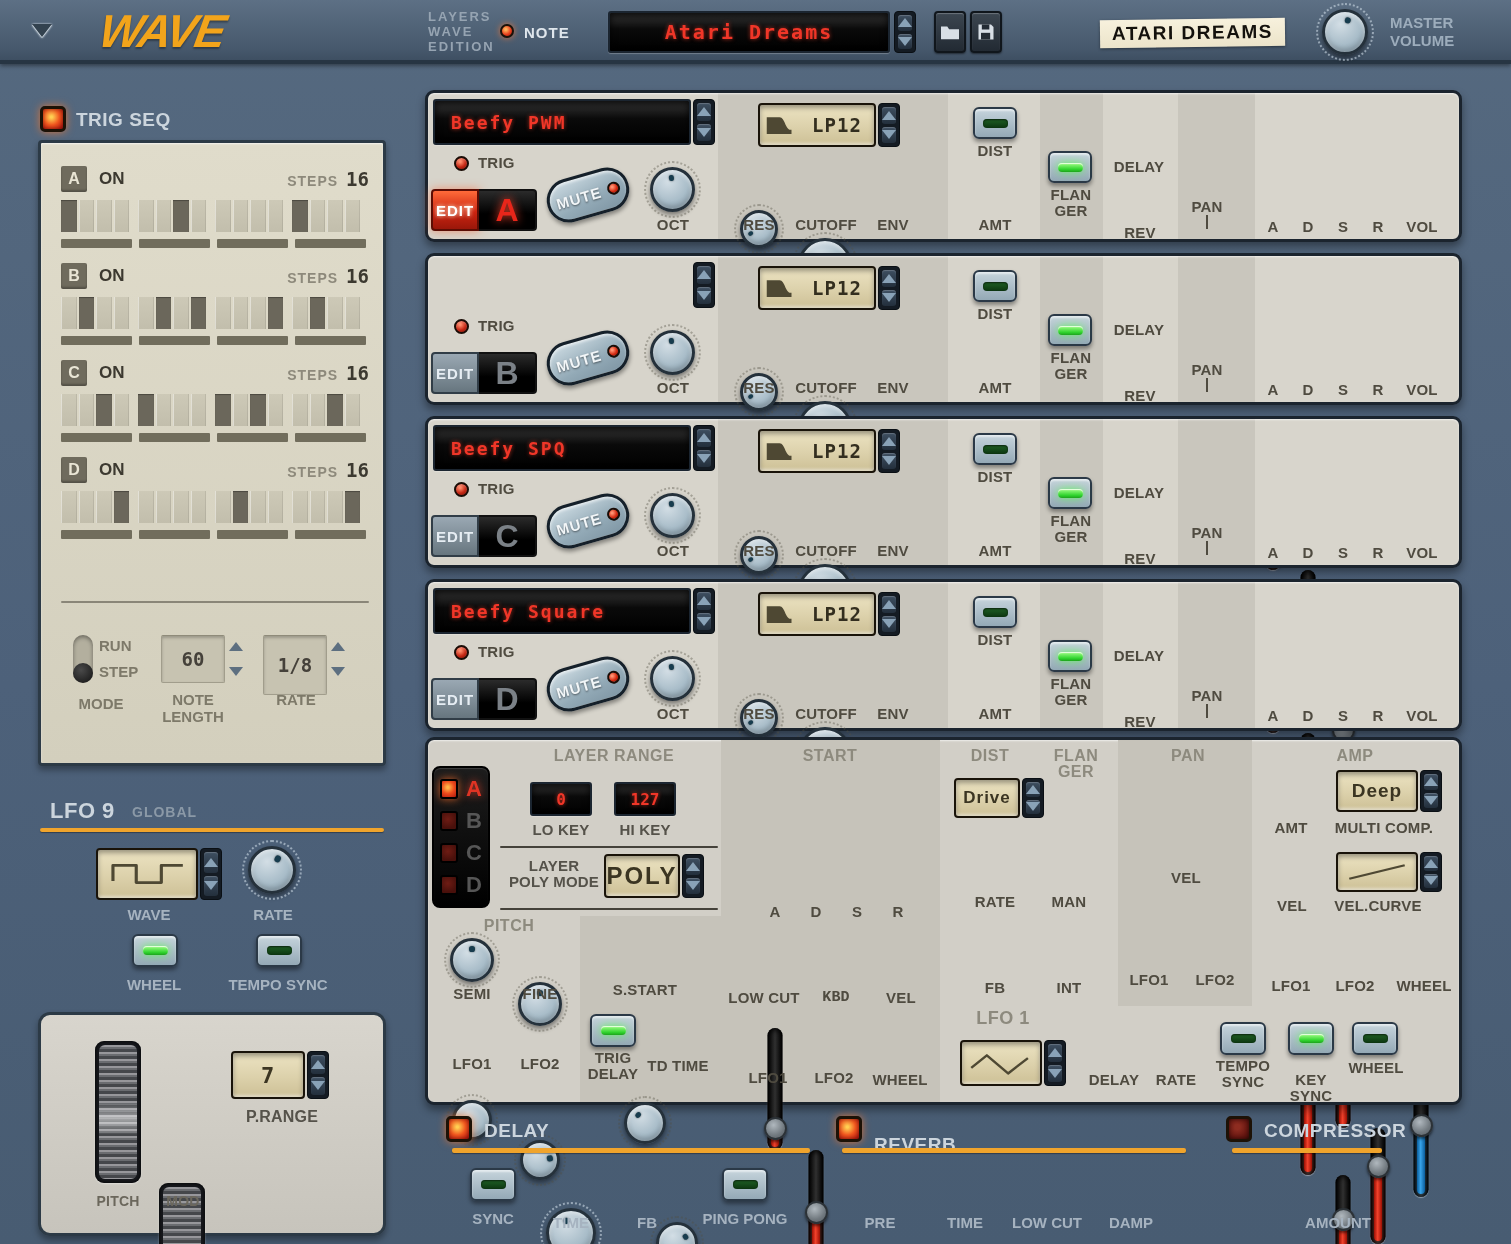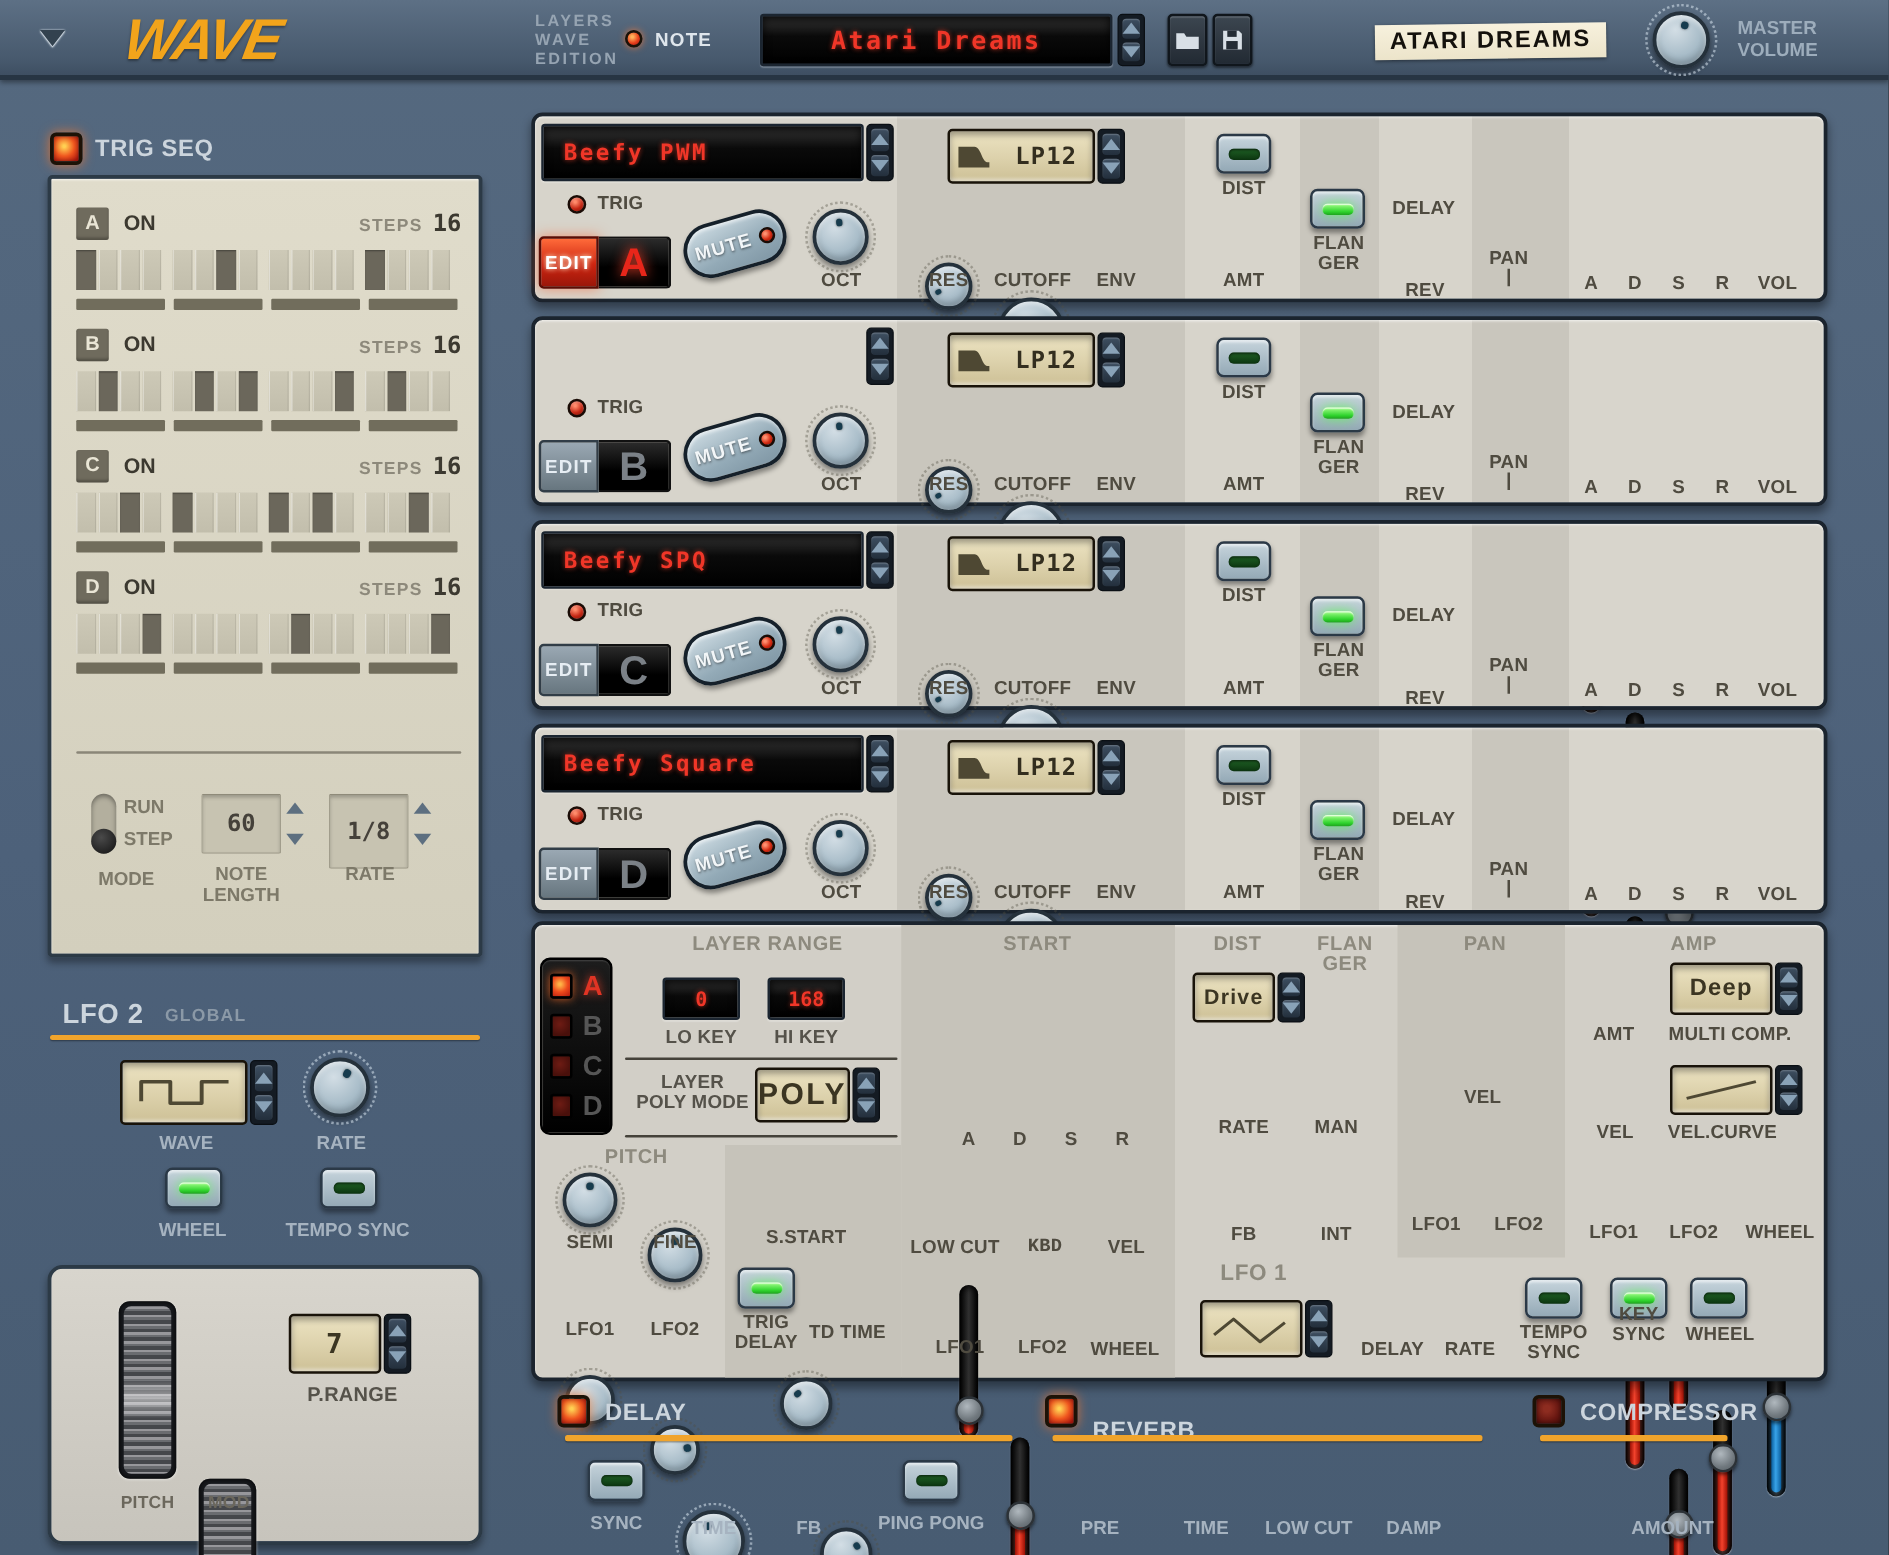--- a/index.html
+++ b/index.html
@@ -415,21 +415,21 @@
         <div class="spin-btn">
           <i class="tri-up"></i>
         </div>
         <div class="spin-btn">
           <i class="tri-dn"></i>
         </div>
       </div>
     <div class="abs seq-ctl-lbl" style="left:212px;top:548px;width:86px;">RATE</div>
   </div>
 
-  <div class="abs hdr-blue" style="left:50px;top:798px;font-size:22px;">LFO 2</div>
+  <div class="abs hdr-blue" style="left:50px;top:798px;font-size:22px;">LFO 9</div>
   <div class="abs" style="left:132px;top:804px;font-weight:bold;font-size:14px;color:#8b99a7;letter-spacing:1px;">GLOBAL</div>
   <div class="abs oline" style="left:40px;top:828px;width:344px;height:4px;"></div>
   <div class="abs lcdw" style="left:96px;top:848px;width:102px;height:52px;padding:6px;"><svg viewBox="0 0 96 46" preserveAspectRatio="none" style="width:100%;height:100%;fill:none;stroke:#4e4833;stroke-width:3.5;stroke-linejoin:round">
         <polyline points="10,32 10,12 36,12 36,34 64,34 64,12 88,12"></polyline>
       </svg></div>
   <div class="abs spinner" style="left:200px;top:848px;height:52px;">
       <div class="spin-btn">
         <i class="tri-up"></i>
       </div>
       <div class="spin-btn">
@@ -934,21 +934,21 @@
           <span class="lsel-letter">C</span>
         </div>
         <div class="lsel-item">
           <span class="lsel-led"></span>
           <span class="lsel-letter">D</span>
         </div>
       </div>
 
     <div class="abs title-gray" style="left:86px;top:8px;width:200px;">LAYER RANGE</div>
     <div class="abs lcdb" style="left:102px;top:42px;width:62px;height:34px;justify-content:center;font-size:16px;">0</div>
-    <div class="abs lcdb" style="left:186px;top:42px;width:62px;height:34px;justify-content:center;font-size:16px;">168</div>
+    <div class="abs lcdb" style="left:186px;top:42px;width:62px;height:34px;justify-content:center;font-size:16px;">127</div>
     <div class="abs lbl" style="left:94px;top:82px;width:78px;color:#55524a;">LO KEY</div>
     <div class="abs lbl" style="left:180px;top:82px;width:74px;color:#55524a;">HI KEY</div>
     <div class="abs divline" style="left:72px;top:106px;width:218px;"></div>
     <div class="abs lbl" style="left:80px;top:118px;width:92px;color:#55524a;">LAYER
 POLY MODE</div>
     <div class="abs lcdw lcdw-txt" style="left:176px;top:114px;width:76px;height:44px;font-size:24px;letter-spacing:2px;">POLY</div>
     <div class="abs spinner" style="left:254px;top:114px;height:44px;">
         <div class="spin-btn">
           <i class="tri-up"></i>
         </div>
@@ -1099,21 +1099,21 @@
 
     <div class="abs lbl" style="left:714px;top:332px;width:68px;">RATE</div>
     <div class="abs tbtn" style="left:792px;top:282px;">
         <span class="bar"></span>
       </div>
     <div class="abs lbl" style="left:782px;top:318px;width:66px;">TEMPO
 SYNC</div>
     <div class="abs tbtn on" style="left:860px;top:282px;">
         <span class="bar"></span>
       </div>
-    <div class="abs lbl" style="left:852px;top:304px;width:62px;">KEY
+    <div class="abs lbl" style="left:852px;top:332px;width:62px;">KEY
 SYNC</div>
     <div class="abs tbtn" style="left:924px;top:282px;">
         <span class="bar"></span>
       </div>
     <div class="abs lbl" style="left:910px;top:320px;width:76px;">WHEEL</div>
   </div>
 
   <div class="abs led-sq on" style="left:446px;top:1116px;"></div>
   <div class="abs hdr-blue" style="left:484px;top:1120px;">DELAY</div>
   <div class="abs oline" style="left:452px;top:1148px;width:358px;height:5px;"></div>

